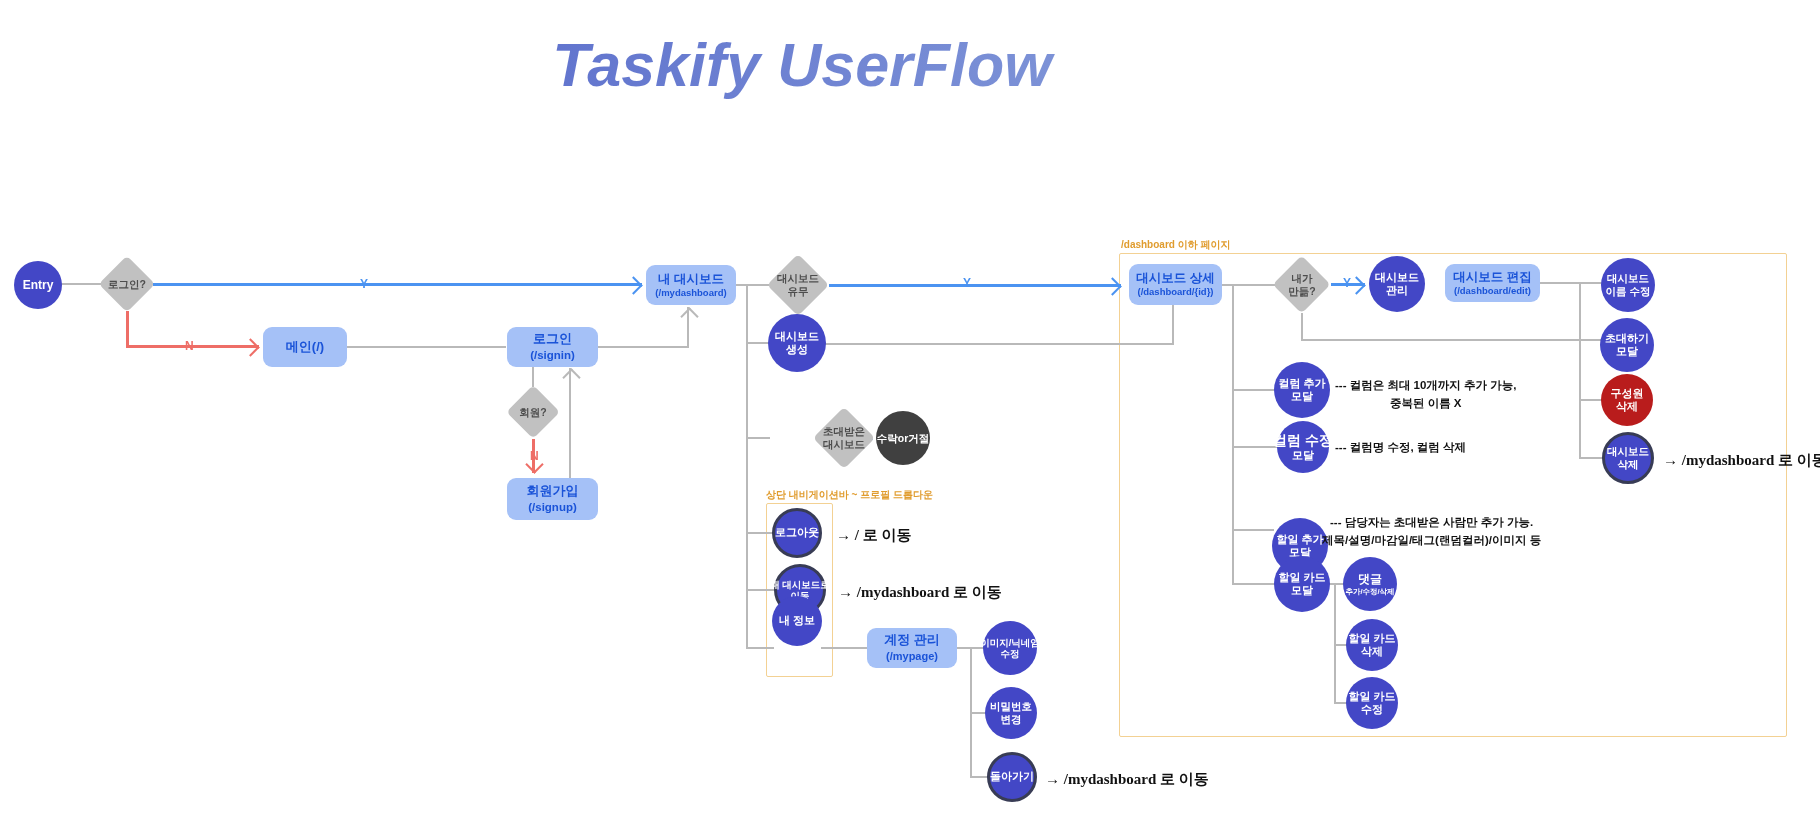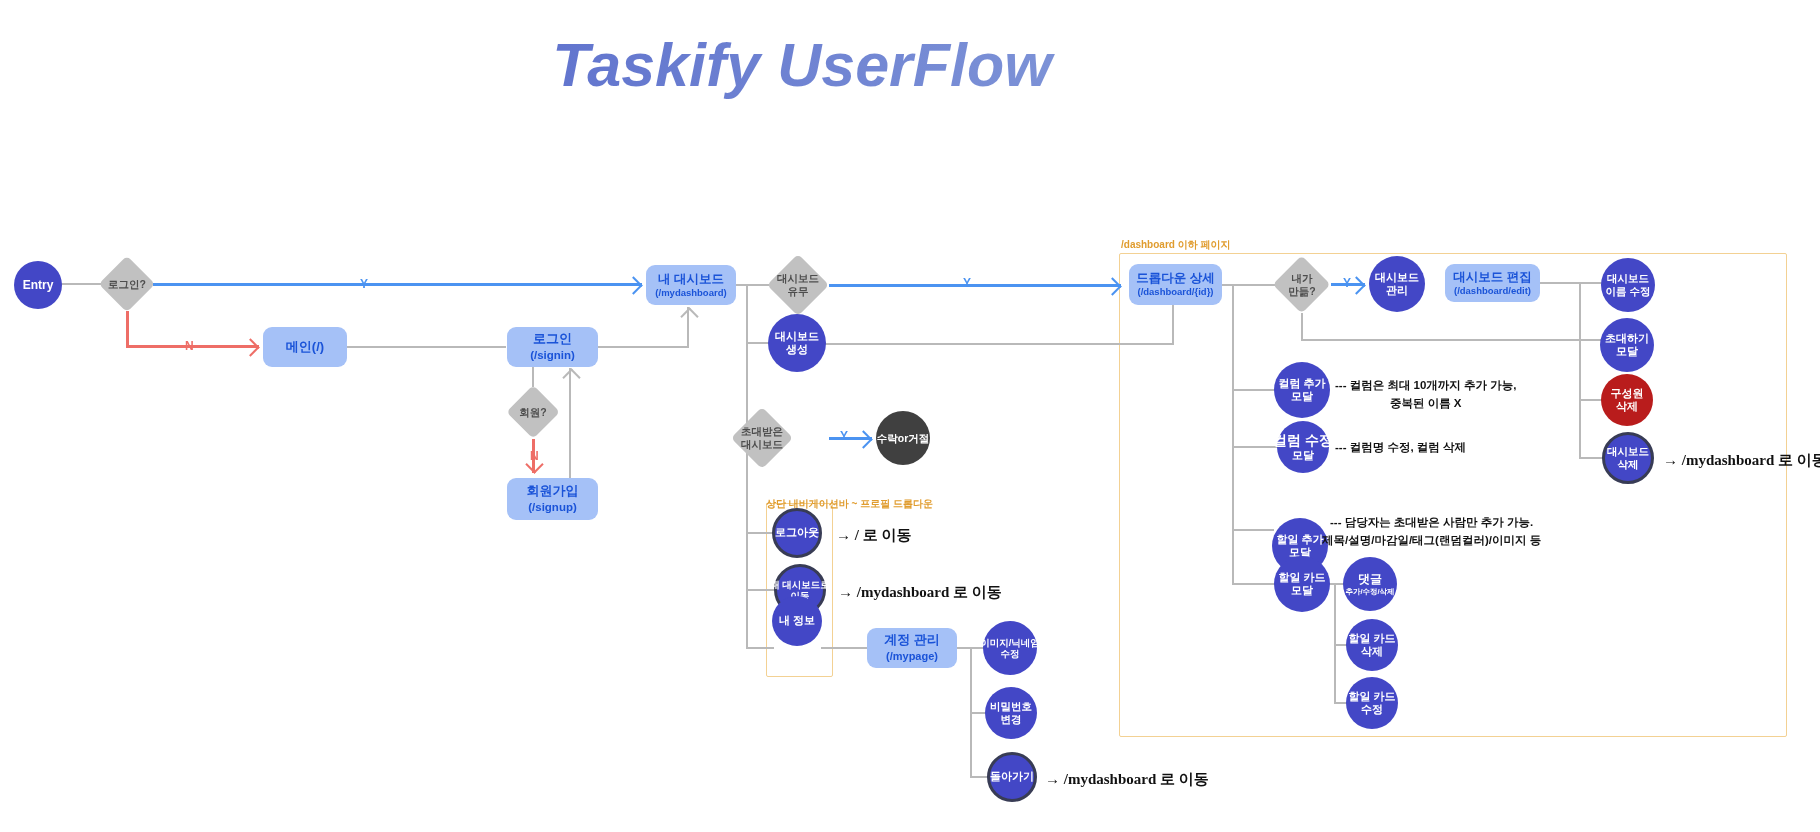--- a/index.html
+++ b/index.html
@@ -30,21 +30,21 @@
 </style>
 </head>
 <body>
 
 <div class="stage">
   <h1 class="title">Taskify UserFlow</h1>
   <div id="canvas">
       <div class="group" style="left: 1119px; top: 253px; width: 668px; height: 484px; border-color: rgb(243, 209, 147);"></div>
       <div class="glabel" style="left: 1121px; top: 238px; color: rgb(224, 156, 46);">/dashboard 이하 페이지</div>
       <div class="group" style="left: 766px; top: 503px; width: 67px; height: 174px; border-color: rgb(243, 209, 147);"></div>
-      <div class="glabel" style="left: 766px; top: 488px; color: rgb(224, 156, 46); margin-top: 9px;">상단 내비게이션바 ~ 프로필 드롭다운</div>
+      <div class="glabel" style="left: 766px; top: 488px; color: rgb(224, 156, 46);">상단 내비게이션바 ~ 프로필 드롭다운</div>
       <div class="seg" style="background: rgb(185, 185, 185); left: 61px; top: 283px; width: 41px; height: 2px;"></div>
       <div class="seg" style="background: rgb(185, 185, 185); left: 346px; top: 346px; width: 160px; height: 2px;"></div>
       <div class="seg" style="background: rgb(185, 185, 185); left: 532px; top: 366px; width: 2px; height: 21px;"></div>
       <div class="seg" style="background: rgb(185, 185, 185); left: 569px; top: 368px; width: 2px; height: 111px;"></div>
       <div class="chev" style="left: 564.5px; top: 371.3px; transform: rotate(-45deg); border-top-color: rgb(185, 185, 185); border-right-color: rgb(185, 185, 185);"></div>
       <div class="seg" style="background: rgb(185, 185, 185); left: 597px; top: 346px; width: 92px; height: 2px;"></div>
       <div class="seg" style="background: rgb(185, 185, 185); left: 687px; top: 307px; width: 2px; height: 41px;"></div>
       <div class="chev" style="left: 682.5px; top: 310.3px; transform: rotate(-45deg); border-top-color: rgb(185, 185, 185); border-right-color: rgb(185, 185, 185);"></div>
       <div class="seg" style="background: rgb(185, 185, 185); left: 735px; top: 284px; width: 34px; height: 2px;"></div>
       <div class="seg" style="background: rgb(185, 185, 185); left: 746px; top: 284px; width: 2px; height: 365px;"></div>
@@ -123,21 +123,21 @@
       </div>
       <div class="node diamond" style="left: 767px; top: 254px; width: 62px; height: 62px; color: rgb(77, 77, 77);">
         <div class="shape" style="background: rgb(193, 193, 193);"></div>
         <div class="dl" style="font-size: 10.5px;">대시보드</div>
         <div class="dl" style="font-size: 10.5px;">유무</div>
       </div>
       <div class="node circle" style="left: 768px; top: 314px; width: 58px; height: 58px; background: rgb(67, 71, 198);">
         <div class="dl" style="font-size: 11px;">대시보드</div>
         <div class="dl" style="font-size: 11px;">생성</div>
       </div>
-      <div class="node diamond" style="left: 731px; top: 407px; width: 62px; height: 62px; color: rgb(77, 77, 77);">
+      <div class="node diamond" style="left: 813px; top: 407px; width: 62px; height: 62px; color: rgb(77, 77, 77);">
         <div class="shape" style="background: rgb(193, 193, 193);"></div>
         <div class="dl" style="font-size: 10.5px;">초대받은</div>
         <div class="dl" style="font-size: 10.5px;">대시보드</div>
       </div>
       <div class="node circle" style="left: 876px; top: 411px; width: 54px; height: 54px; background: #404040;">
         <div class="dl" style="font-size: 10.5px;">수락or거절</div>
       </div>
       <div class="node circle ring" style="left: 772px; top: 508px; width: 50px; height: 50px; background: rgb(67, 71, 198); border-color: rgb(56, 60, 85);">
         <div class="dl" style="font-size: 11px;">로그아웃</div>
       </div>
@@ -157,21 +157,21 @@
         <div class="dl" style="font-size: 9.5px;">수정</div>
       </div>
       <div class="node circle" style="left: 985px; top: 687px; width: 52px; height: 52px; background: rgb(67, 71, 198);">
         <div class="dl" style="font-size: 10.5px;">비밀번호</div>
         <div class="dl" style="font-size: 10.5px;">변경</div>
       </div>
       <div class="node circle ring" style="left: 987px; top: 752px; width: 50px; height: 50px; background: rgb(67, 71, 198); border-color: rgb(56, 60, 85);">
         <div class="dl" style="font-size: 11px;">돌아가기</div>
       </div>
       <div class="node box" style="left: 1129px; top: 264px; width: 93px; height: 41px; background: rgb(165, 193, 247); color: rgb(26, 83, 216);">
-        <div class="dl" style="font-size: 12.5px;">드롭다운 상세</div>
+        <div class="dl" style="font-size: 12.5px;">대시보드 상세</div>
         <div class="dl" style="font-size: 9.5px;">(/dashboard/{id})</div>
       </div>
       <div class="node diamond" style="left: 1273px; top: 256px; width: 58px; height: 58px; color: rgb(77, 77, 77);">
         <div class="shape" style="background: rgb(193, 193, 193);"></div>
         <div class="dl" style="font-size: 10.5px;">내가</div>
         <div class="dl" style="font-size: 10.5px;">만듦?</div>
       </div>
       <div class="node circle" style="left: 1369px; top: 256px; width: 56px; height: 56px; background: rgb(67, 71, 198);">
         <div class="dl" style="font-size: 11px;">대시보드</div>
         <div class="dl" style="font-size: 11px;">관리</div>

